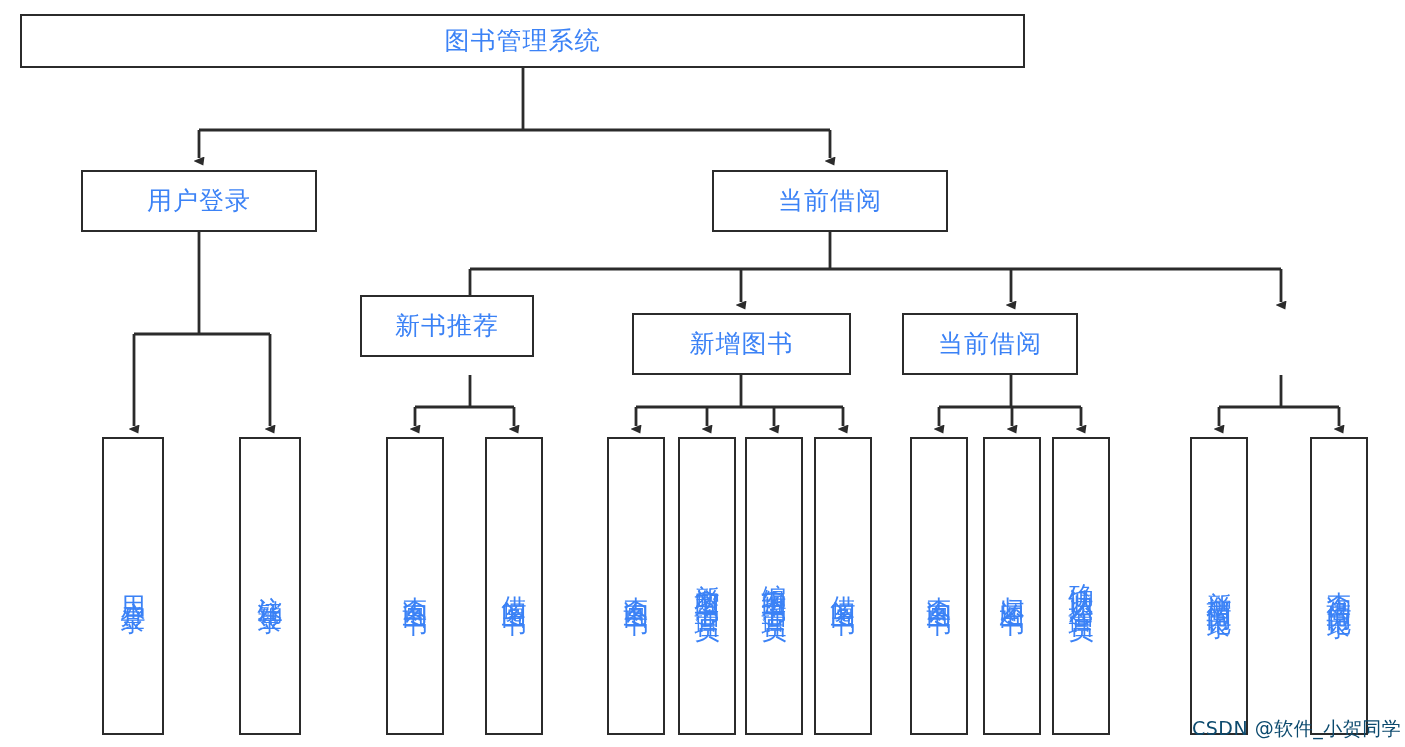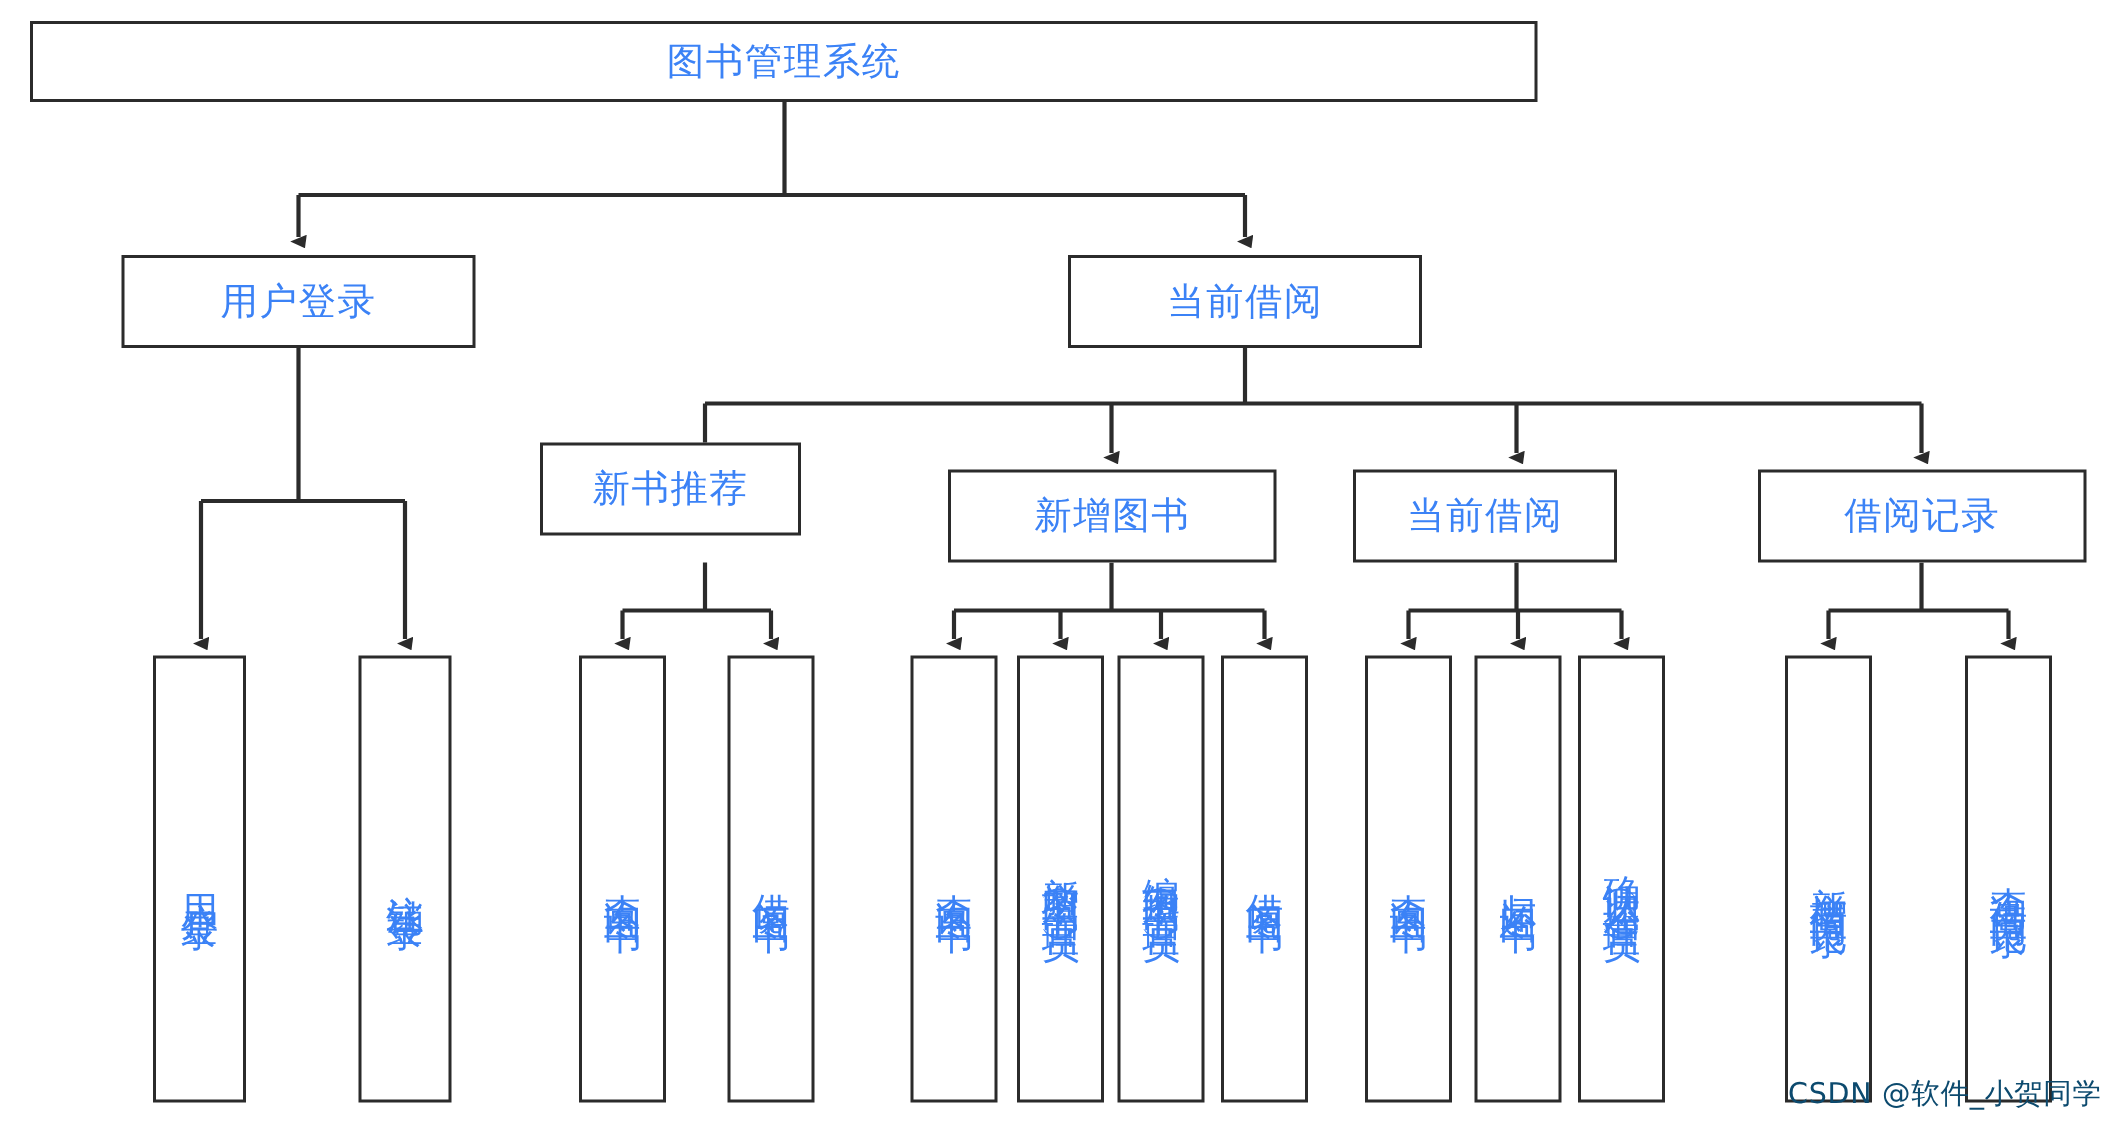--- a/index.html
+++ b/index.html
@@ -139,23 +139,20 @@
 
   <div class="node horiz" style="left: 360px; top: 295px; width: 174px; height: 62px;">
     <span>新书推荐</span>
   </div>
   <div class="node horiz" style="left: 632px; top: 313px; width: 219px; height: 62px;">
     <span>新增图书</span>
   </div>
   <div class="node horiz" style="left: 902px; top: 313px; width: 176px; height: 62px;">
     <span>当前借阅</span>
   </div>
-  <div class="node horiz" style="left: 1172px; top: 313px; width: 219px; height: 62px;">
-    <span>借阅记录</span>
-  </div>
 
   <div class="node vert" style="left: 102px; top: 437px; width: 62px; height: 298px;">
     <span class="vtext">用户登录</span>
   </div>
   <div class="node vert" style="left: 239px; top: 437px; width: 62px; height: 298px;">
     <span class="vtext">注销登录</span>
   </div>
   <div class="node vert" style="left: 386px; top: 437px; width: 58px; height: 298px;">
     <span class="vtext">查询图书</span>
   </div>

